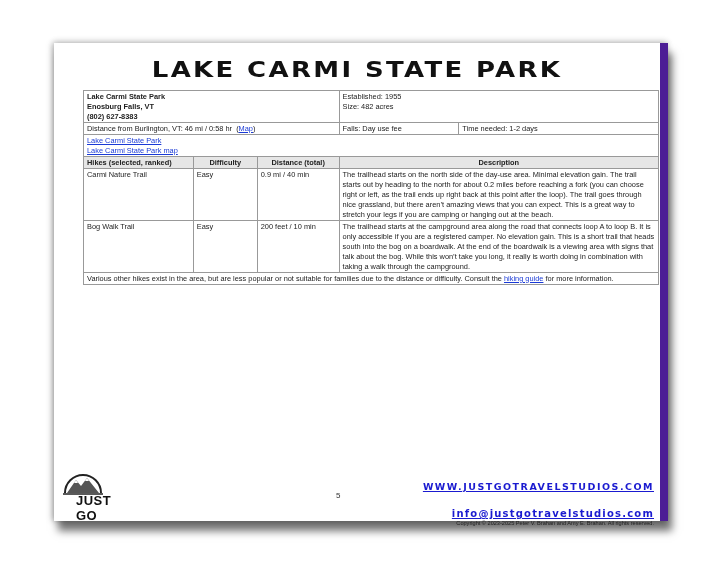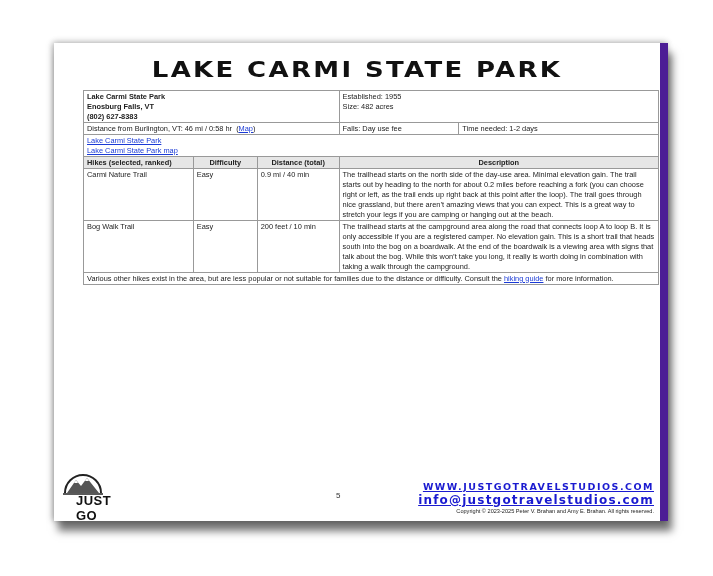--- a/index.html
+++ b/index.html
@@ -29,21 +29,21 @@
   .bold { font-weight: bold; }
   a.lnk { color: #1a3ad6; text-decoration: underline; }
   .center { text-align: left; margin-left: 32px; }
   .pagenum { position: absolute; left: 282px; top: 448px; font-size: 8px; color: #333; }
   .logo { position: absolute; left: 5px; top: 428px; width: 48px; height: 40px; }
   .logo-text { position: absolute; left: 2px; top: 22px; font-family: Liberation Sans, sans-serif; font-weight: bold; font-size: 13px; color: #111; letter-spacing: 0.5px; margin-left: 15px; }
   .footer {
     position: absolute; right: 6px; top: 438px; text-align: right;
   }
   .web { font-family: "DejaVu Sans", sans-serif; font-weight: bold; font-size: 9.5px; color: #1a1ad0; letter-spacing: 1.5px; text-decoration: underline; display: block; }
-  .email { font-family: "DejaVu Sans", sans-serif; font-weight: bold; font-size: 12px; color: #1a1ad0; letter-spacing: 1.2px; text-decoration: underline; display: block; margin-top: 1px; }
+  .email { font-family: "DejaVu Sans", sans-serif; font-weight: bold; font-size: 10px; color: #1a1ad0; letter-spacing: 1.2px; text-decoration: underline; display: block; margin-top: 16px; }
   .copy { font-size: 5.6px; color: #222; display: block; margin-top: 1px; }
 </style>
 </head>
 <body>
 
 <div class="page">
   <div class="title">LAKE CARMI STATE PARK</div>
 
   <table class="info">
     <colgroup>

